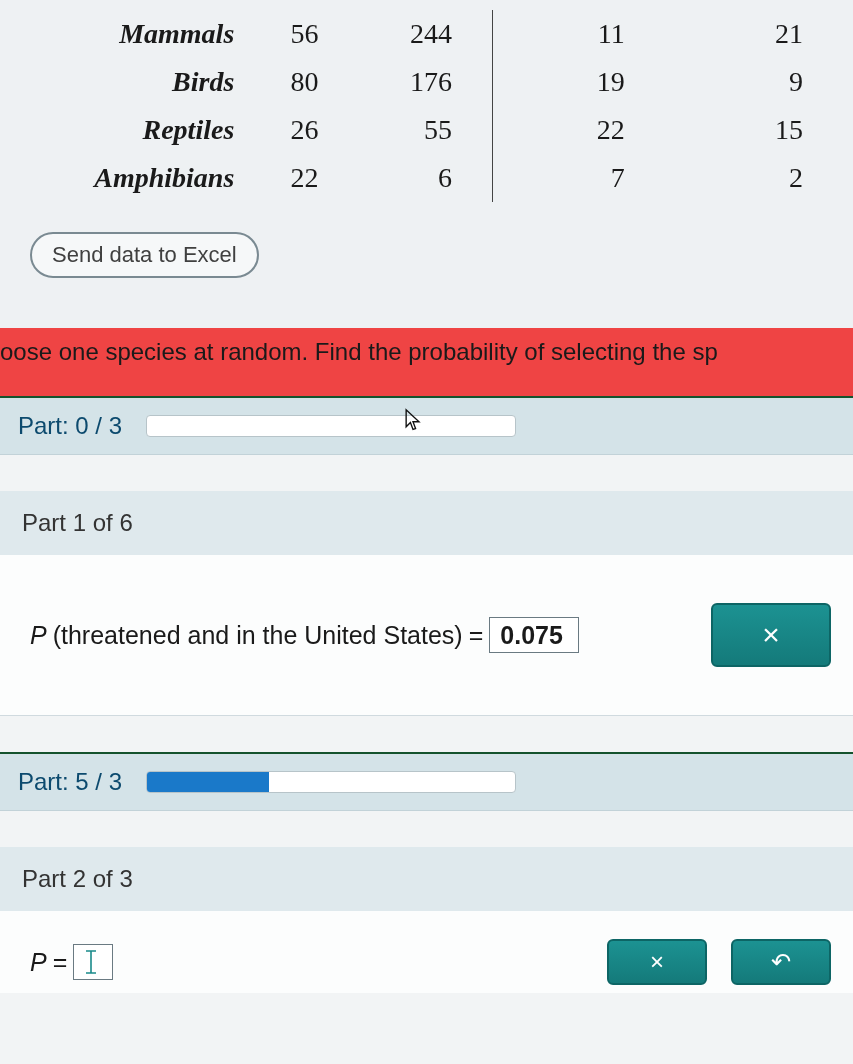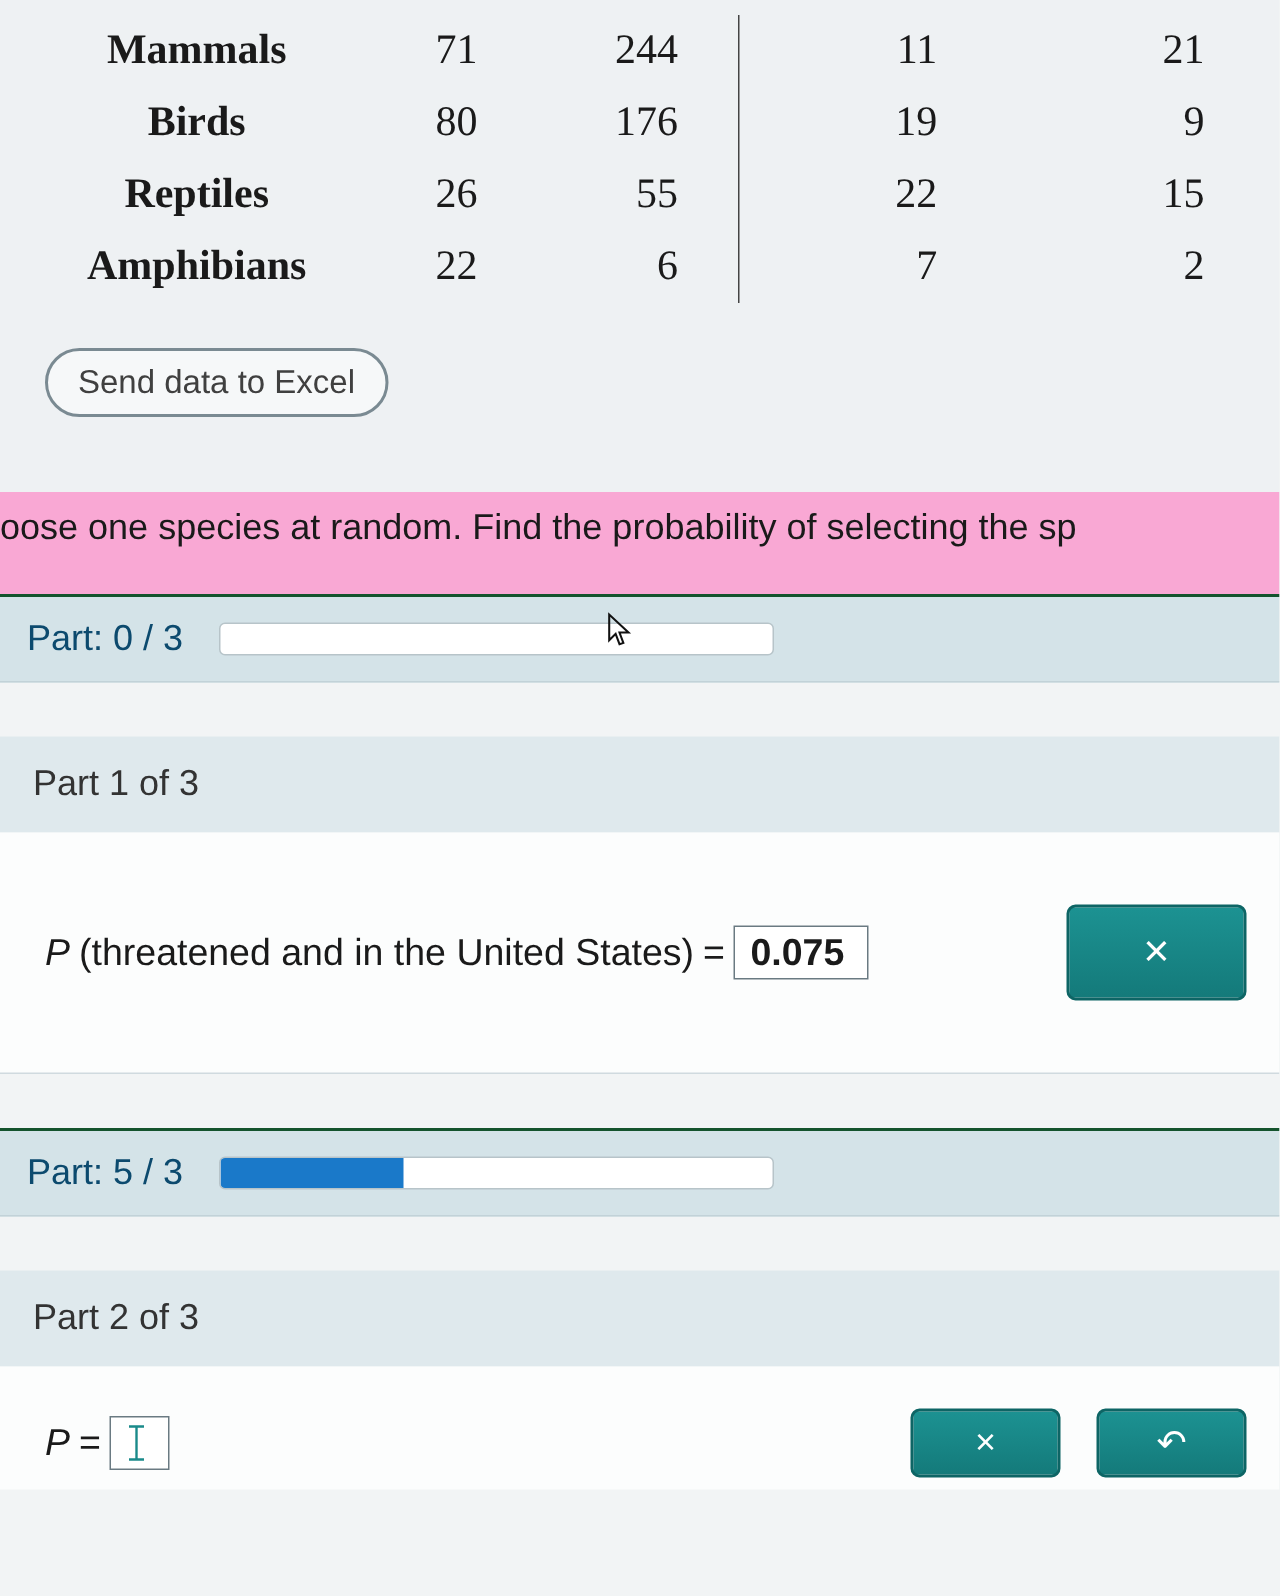--- a/index.html
+++ b/index.html
@@ -18,45 +18,46 @@
   table {
     border-collapse: collapse;
     width: 100%;
     font-size: 28px;
   }
   td {
     padding: 8px 6px;
     text-align: right;
   }
   td.label {
-    text-align: center;
+    text-align: right;
     font-weight: bold;
     padding-left: 28px;
     width: 200px;
+    font-style: italic;
   }
   td.col2 { width: 120px; border-right: 1px solid #444; padding-right: 40px; text-align: right; }
   td.col1 { width: 90px; padding-right: 30px; }
   td.col3 { width: 160px; padding-right: 60px; }
   td.col4 { width: 140px; padding-right: 50px; }
   .excel-btn-wrap { padding: 30px 0 30px 30px; }
   .excel-btn {
     font-family: Verdana, Arial, sans-serif;
     font-size: 22px;
     color: #404040;
     border: 2px solid #7a8a92;
     background: #f6f8f9;
     border-radius: 999px;
     padding: 8px 20px;
     cursor: pointer;
   }
   .instr {
     font-family: Verdana, Arial, sans-serif;
     font-size: 24px;
     padding: 10px 0 30px 0;
-    background: #f9a8d4;
+    background: #ef4444;
   }
   .part-bar {
     background: #d4e3e8;
     padding: 14px 18px;
     font-family: Verdana, Arial, sans-serif;
     font-size: 24px;
     color: #0c4a6e;
     display: flex;
     align-items: center;
     gap: 24px;
@@ -153,21 +154,21 @@
   }
 </style>
 </head>
 <body>
 
 <div class="table-area">
   <table>
     <tbody>
         <tr>
       <td class="label">Mammals</td>
-      <td class="col1">71</td>
+      <td class="col1">56</td>
       <td class="col2">244</td>
       <td class="col3">11</td>
       <td class="col4">21</td>
     </tr>
     <tr>
       <td class="label">Birds</td>
       <td class="col1">80</td>
       <td class="col2">176</td>
       <td class="col3">19</td>
       <td class="col4">9</td>
@@ -199,21 +200,21 @@
 <div class="part-bar mouse-pos">
   <span>Part: 0 / 3</span>
   <div class="progress">
     <div class="progress-fill" style="width:0%"></div>
   </div>
   <svg class="cursor-icon mouse-abs" viewBox="0 0 20 28">
     <path d="M2 2 L2 22 L7 17 L10 25 L13 24 L10 16 L17 16 Z" fill="none" stroke="#111" stroke-width="1.6"></path>
   </svg>
 </div>
 
-<div class="sub-bar">Part 1 of 3</div>
+<div class="sub-bar">Part 1 of 6</div>
 
 <div class="panel">
   <div class="expr">
     <span class="ital">P</span>
     <span>(threatened and in the United States)</span>
     <span>=</span>
     <span class="ans-box">0.075</span>
   </div>
   <div style="flex:1"></div>
   <button class="teal-btn">

